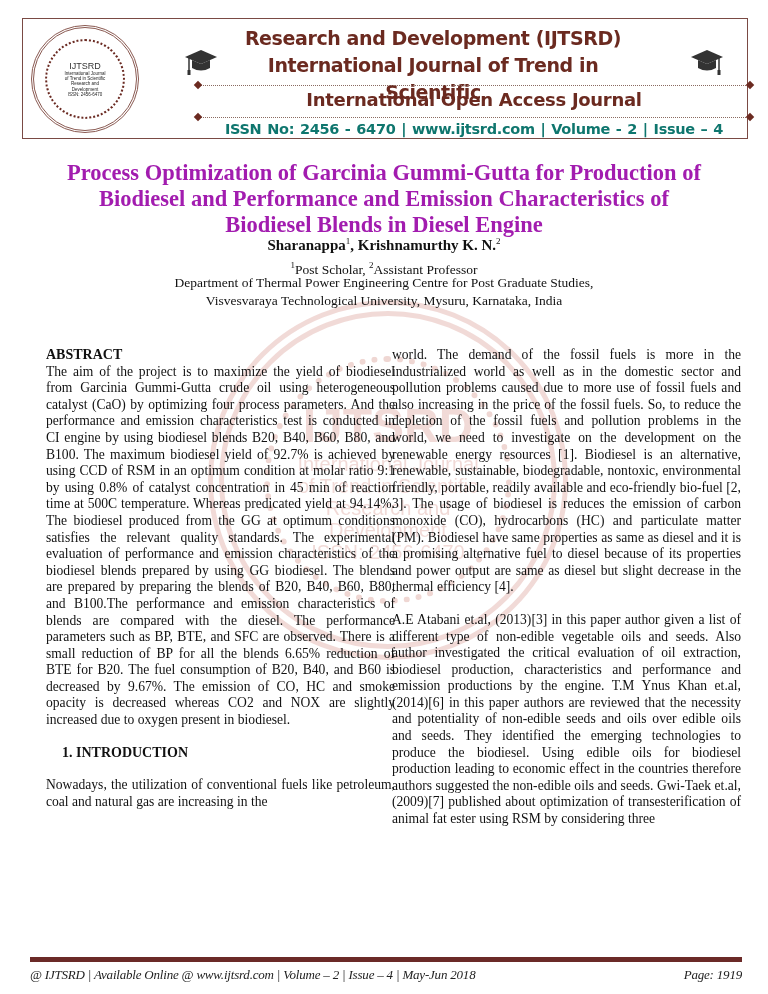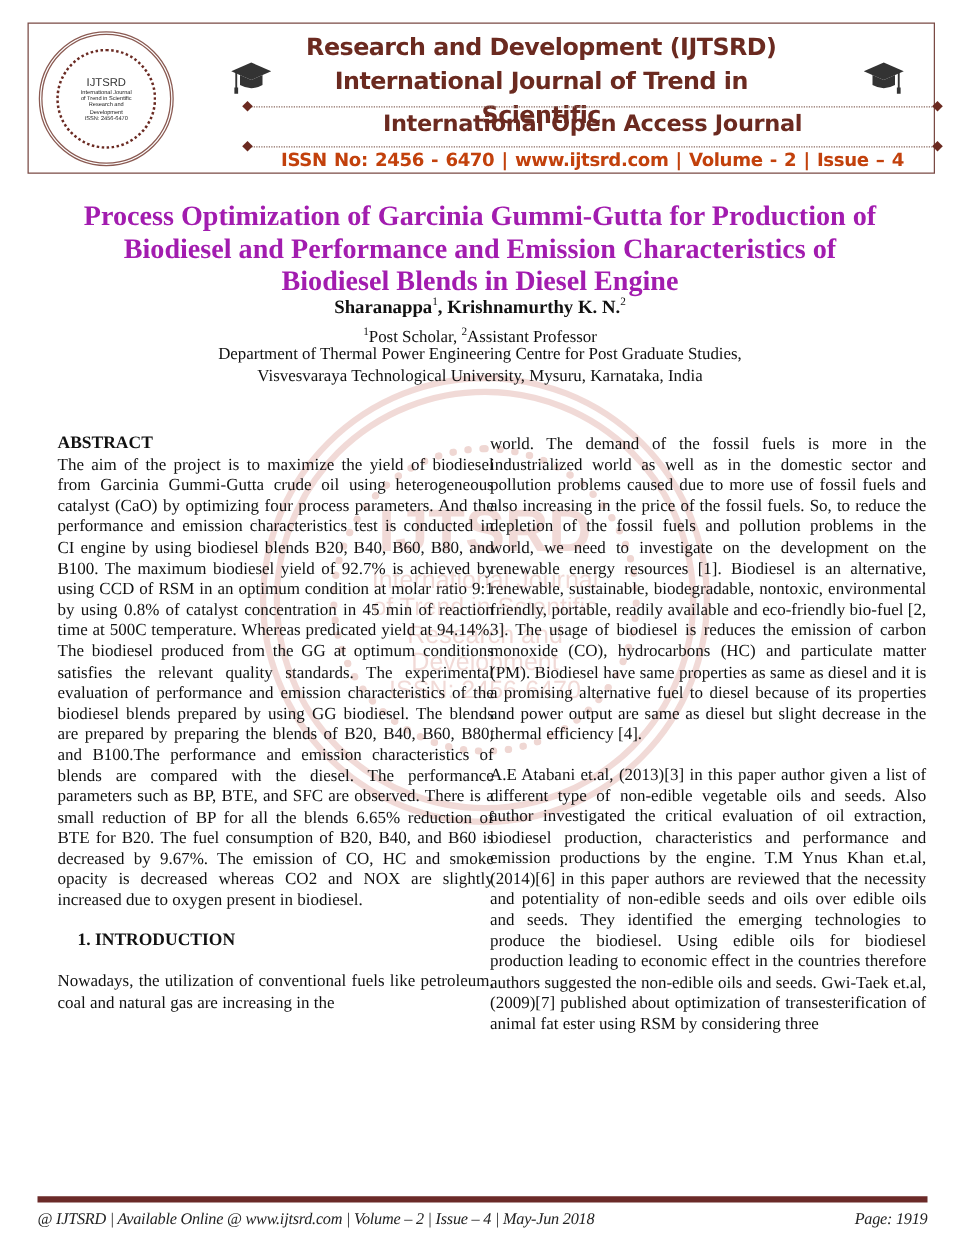--- a/index.html
+++ b/index.html
@@ -15,21 +15,21 @@
   .cap { position:absolute; width:36px; height:30px; }
   .cap-left { left:160px; top:28px; }
   .cap-right { left:666px; top:28px; }
 
   .journal-title { position:absolute; left:200px; top:6px; width:420px; text-align:center; font-family:"DejaVu Sans", sans-serif; font-size:19px; font-weight:bold; color:#6b2a20; line-height:27px; letter-spacing:-0.4px; }
   .rule { position:absolute; left:175px; width:552px; border-top:1px dotted #8a6a60; }
   .rule::before, .rule::after { content:""; position:absolute; top:-4px; width:6px; height:6px; background:#6b2a20; transform:rotate(45deg); }
   .rule::before { left:-3px; } .rule::after { right:-3px; }
   .rule1 { top:66px; } .rule2 { top:98px; }
   .oa-title { position:absolute; left:175px; top:70px; width:552px; text-align:center; font-family:"DejaVu Sans", sans-serif; font-weight:bold; font-size:18px; color:#6b2a20; letter-spacing:-0.3px; }
-  .issn-line { position:absolute; left:175px; top:102px; width:552px; text-align:center; font-family:"DejaVu Sans", sans-serif; font-weight:bold; font-size:14.5px; color:#c2410c; letter-spacing:-0.3px; word-spacing:1px; }
+  .issn-line { position:absolute; left:175px; top:102px; width:552px; text-align:center; font-family:"DejaVu Sans", sans-serif; font-weight:bold; font-size:14.5px; color:#0f766e; letter-spacing:-0.3px; word-spacing:1px; }
 
   
   .paper-title { position:absolute; left:40px; top:160px; width:688px; text-align:center; font-family:"Liberation Serif", serif; font-weight:bold; font-size:22.5px; line-height:26px; color:#a21caf; }
   .authors { position:absolute; left:40px; top:236px; width:688px; text-align:center; font-weight:bold; font-size:15px; }
   .authors sup, .affil sup { font-size:9px; font-weight:normal; }
   .affil { position:absolute; left:40px; width:688px; text-align:center; font-size:13.5px; line-height:18px; }
   .affil1 { top:256px;text-align:center; } .affil2 { top:274px; } .affil3 { top:292px; }
 
   
   .watermark { position:absolute; left:208px; top:300px; width:360px; height:360px; border-radius:50%; border:16px double rgba(214,150,140,0.35); box-sizing:border-box; pointer-events:none; }

